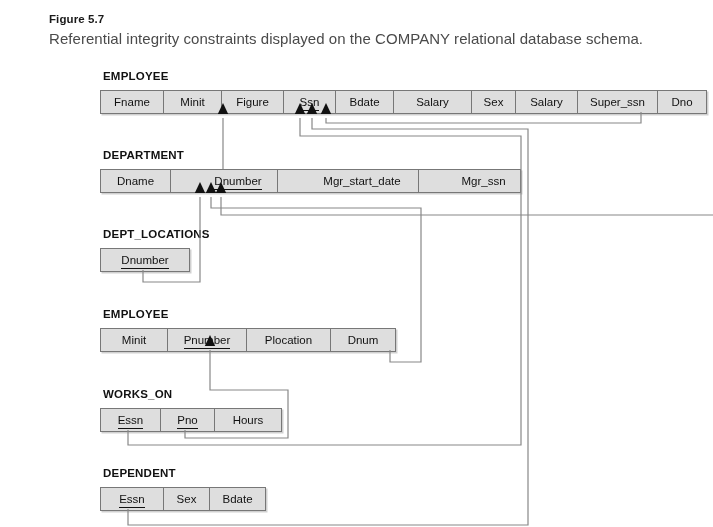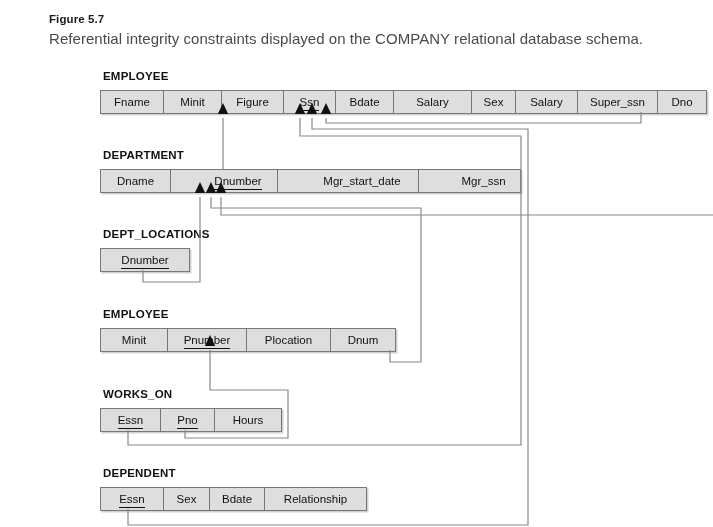--- a/index.html
+++ b/index.html
@@ -130,21 +130,20 @@
       <div class="rel-table" style="left: 57px; top: 400px;">
         <div class="attr pk" style="width: 60px;"><span class="lbl">Essn</span></div>
         <div class="attr pk" style="width: 54px;"><span class="lbl">Pno</span></div>
         <div class="attr" style="width: 66px;"><span class="lbl">Hours</span></div>
       </div>
       <div class="rel-name" style="left: 60px; top: 459px;">DEPENDENT</div>
       <div class="rel-table" style="left: 57px; top: 479px;">
         <div class="attr pk" style="width: 63px;"><span class="lbl">Essn</span></div>
         <div class="attr" style="width: 46px;"><span class="lbl">Sex</span></div>
         <div class="attr" style="width: 55px;"><span class="lbl">Bdate</span></div>
-        <div class="attr" style="width: 101px;"><span class="lbl">Relationship</span></div>
       </div>
     </div>
 
   <svg id="arrow-layer" viewBox="0 0 713 527" xmlns="http://www.w3.org/2000/svg">
       <path d="M 180 161 L 180 110" fill="none" stroke="#888888" stroke-width="1.2"></path>
       <path d="M 85 422 L 85 437 L 478 437 L 478 128 L 257 128 L 257 110" fill="none" stroke="#888888" stroke-width="1.2"></path>
       <path d="M 85 501 L 85 517 L 485 517 L 485 121 L 269 121 L 269 110" fill="none" stroke="#888888" stroke-width="1.2"></path>
       <path d="M 598 104 L 598 115 L 283 115 L 283 110" fill="none" stroke="#888888" stroke-width="1.2"></path>
       <path d="M 100 262 L 100 274 L 157 274 L 157 189" fill="none" stroke="#888888" stroke-width="1.2"></path>
       <path d="M 347 342 L 347 354 L 378 354 L 378 200 L 168 200 L 168 189" fill="none" stroke="#888888" stroke-width="1.2"></path>

